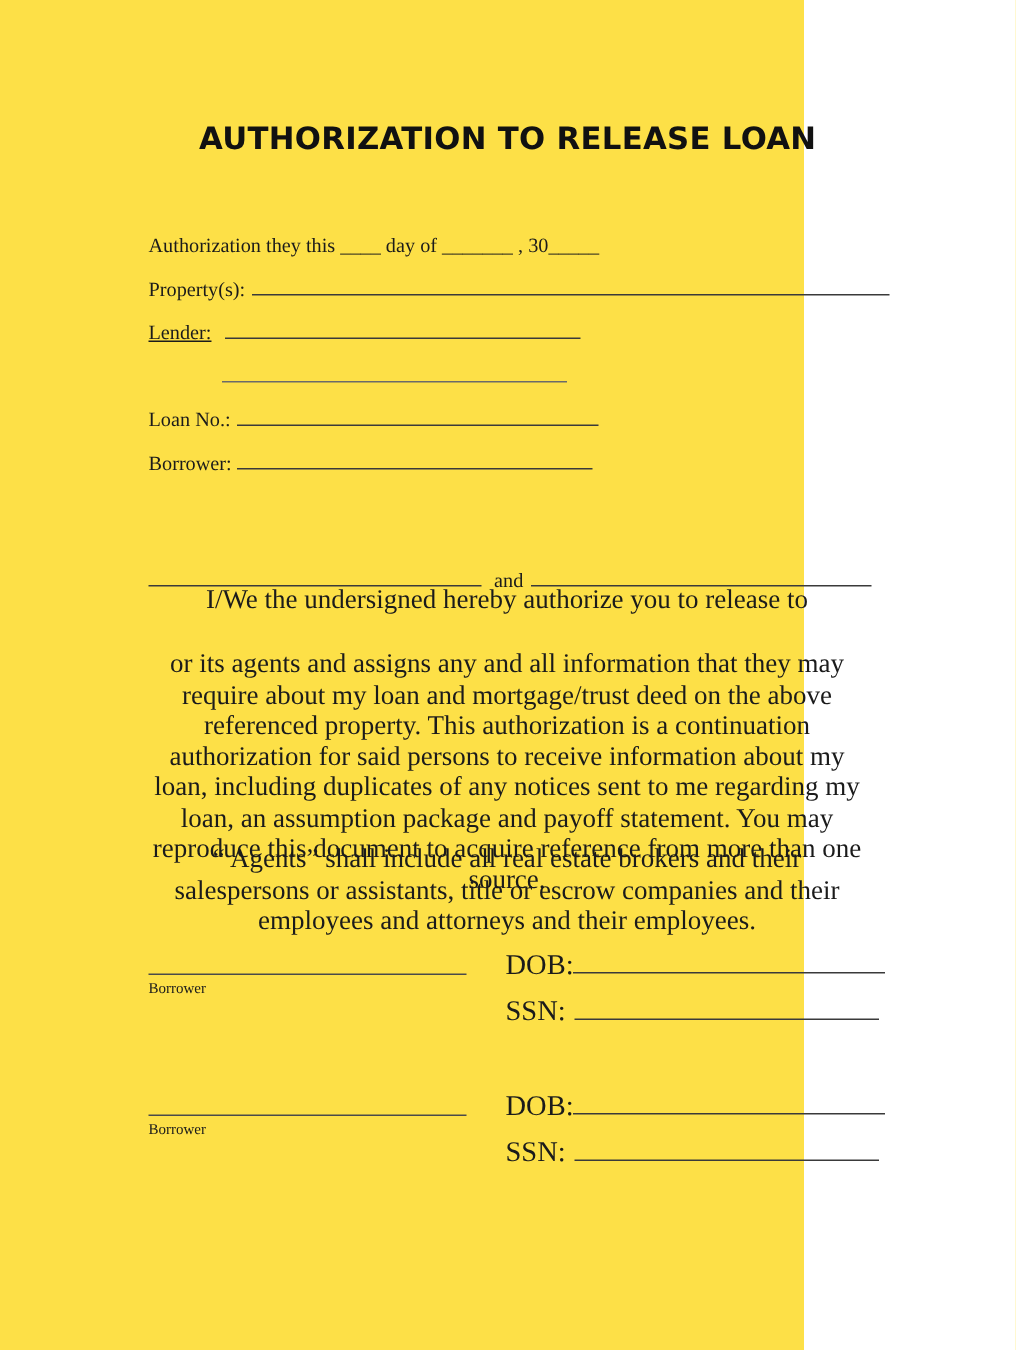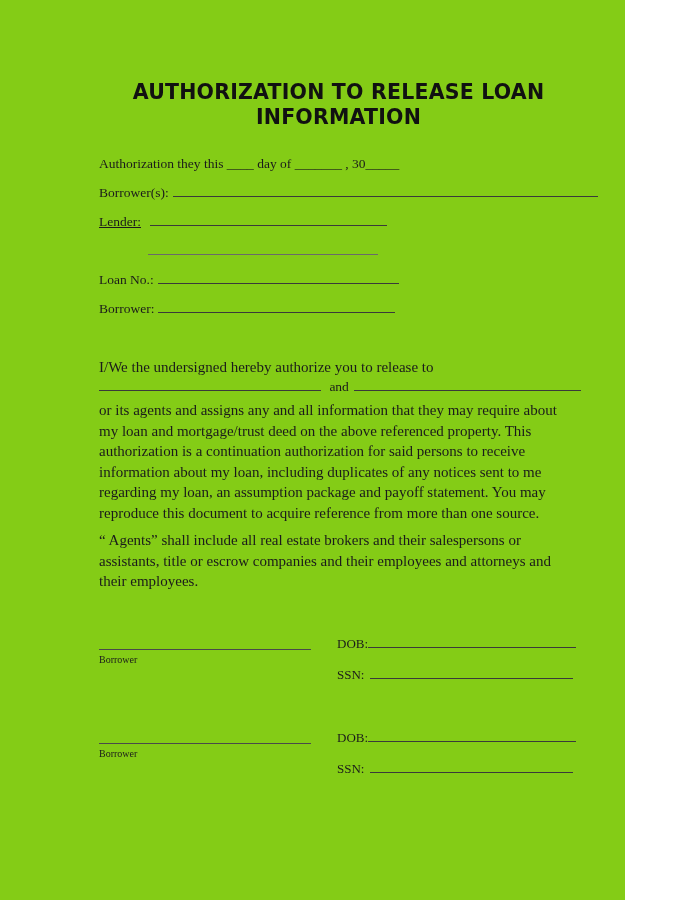--- a/index.html
+++ b/index.html
@@ -14,23 +14,23 @@
     overflow: hidden;
     font-family: "Liberation Serif", "DejaVu Serif", serif;
     color: #1b1b1b;
     -webkit-font-smoothing: antialiased;
   }
 
   .page {
     position: absolute;
     left: 0;
     top: 0;
-    width: 625px;
+    width: 536px;
     height: 900px;
-    background: #84cc16;
+    background: #fde047;
   }
 
   
   .doc-title {
     position: absolute;
     left: 99px;
     top: 80px;
     width: 479px;
     text-align: center;
     font-family: "DejaVu Sans", "Liberation Sans", sans-serif;
@@ -61,24 +61,25 @@
     vertical-align: baseline;
     margin-left: 4px;
   }
   .rule.thin { border-bottom-color: #6a6a6a; }
 
   
   .para {
     position: absolute;
     left: 99px;
     width: 478px;
-    font-size: 15px;
+    font-size: 18px;
     line-height: 20.5px;
-    text-align: left;
+    text-align: center;
     color: #1b1b1b;
+    margin-top: 32px;
   }
 
   
   .sig-block { position: absolute; left: 0; width: 677px; }
   .sig-line {
     position: absolute;
     left: 99px;
     width: 212px;
     border-bottom: 1px solid #4a4a4a;
     height: 0;
@@ -86,46 +87,45 @@
   .sig-label {
     position: absolute;
     left: 99px;
     font-size: 10px;
     line-height: 16px;
     color: #1b1b1b;
   }
   .sig-side {
     position: absolute;
     left: 337px;
-    font-size: 13px;
+    font-size: 19px;
     line-height: 16px;
     white-space: nowrap;
     color: #1b1b1b;
   }
 </style>
 </head>
 <body>
 
 <div class="page">
 
   <div class="doc-title">
     <span>AUTHORIZATION TO RELEASE LOAN</span>
-    <span class="line2">INFORMATION</span>
   </div>
 
   <div class="field-row" style="top:156px;">
     <span>Authorization they this</span>
     <span>____</span>
     <span>day of</span>
     <span>_______</span>
     <span>, 30</span><span>_____</span>
   </div>
 
   <div class="field-row" style="top:185px;">
-    <span class="field-label">Borrower(s):</span><span class="rule" style="width:425px;"></span>
+    <span class="field-label">Property(s):</span><span class="rule" style="width:425px;"></span>
   </div>
 
   <div class="field-row" style="top:214px;text-decoration:underline;">
     <span class="field-label">Lender:</span><span class="rule" style="width:237px;margin-left:9px;"></span>
   </div>
 
   <div class="field-row" style="top:243px;left:148px;">
     <span class="rule thin" style="width:230px;margin-left:0;"></span>
   </div>
 

